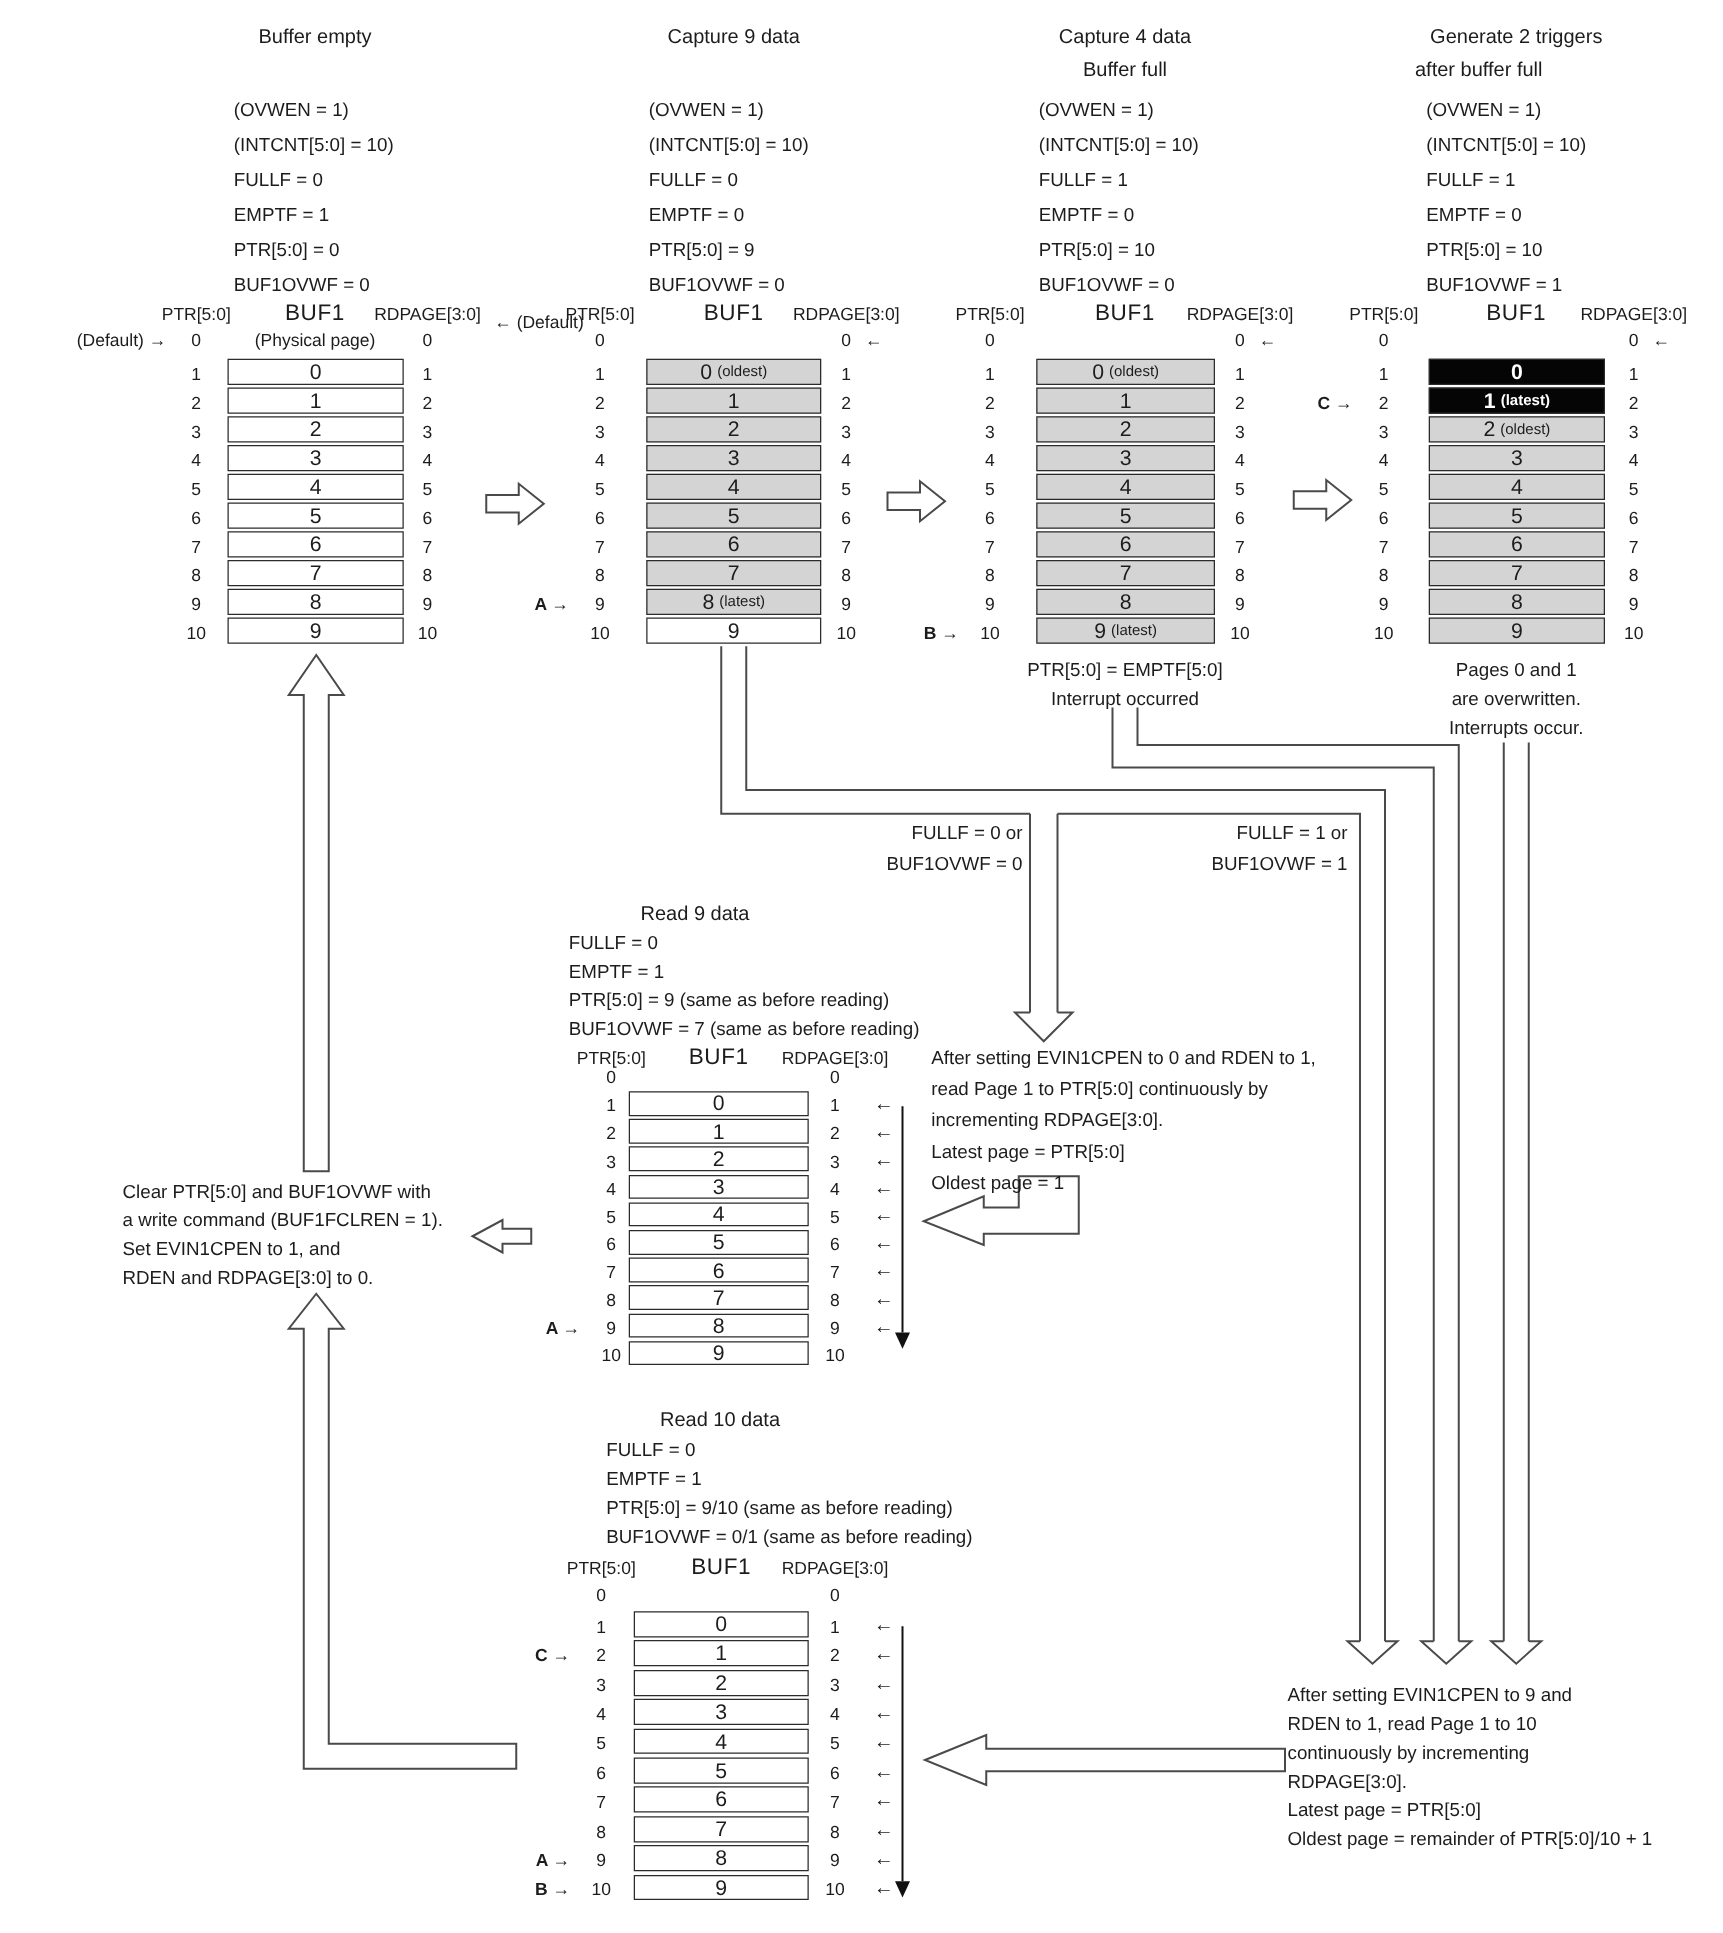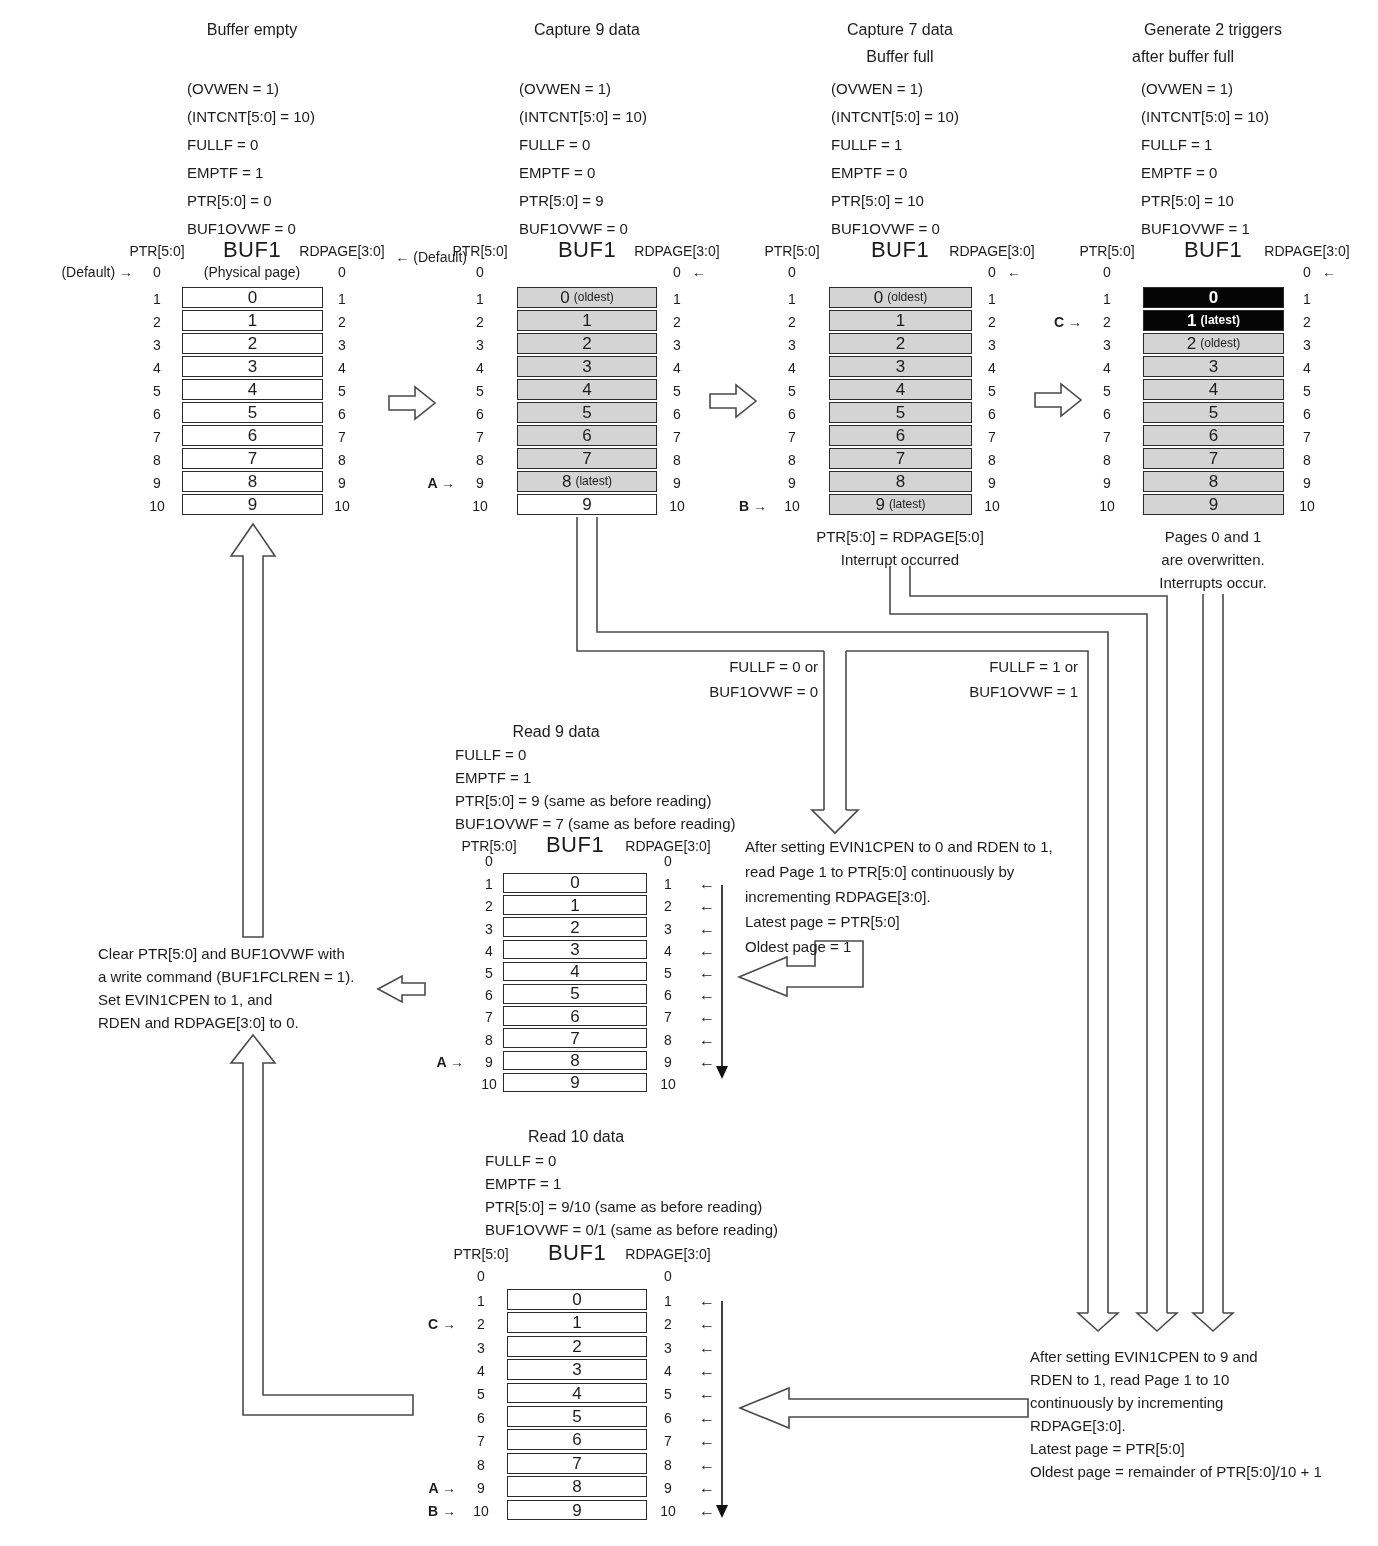--- a/index.html
+++ b/index.html
@@ -2,21 +2,21 @@
 <html><head>
 <meta charset="utf-8">
 <style>
   html,body{margin:0;padding:0;background:#fff;}
   #stage{position:relative;width:1378px;height:1546px;background:#fff;overflow:hidden;
          font-family:"Liberation Sans",sans-serif;color:#1c1c1c;}
   #stage div{position:absolute;}
   .title{font-size:16px;height:20px;line-height:20px;}
   .status{font-size:15px;height:18px;line-height:18px;white-space:nowrap;}
   .hdr{font-size:14px;height:16px;line-height:16px;text-align:center;}
-  .bufh{font-size:22px;height:20px;line-height:20px;text-align:center;letter-spacing:.5px;}
+  .bufh{font-size:18px;height:20px;line-height:20px;text-align:center;letter-spacing:.5px;}
   .rlabel{font-size:14px;height:16px;line-height:16px;text-align:center;}
   .marker{font-size:14px;font-weight:700;height:16px;line-height:16px;white-space:nowrap;}
   .cell{box-sizing:border-box;border:1.5px solid #2b2b2b;background:#fff;display:flex;
         align-items:center;justify-content:center;font-size:17px;line-height:17px;}
   .cell.gray{background:#d4d4d4;}
   .cell.black{background:#050505;color:#fff;font-weight:700;}
   .sfx{font-size:12px;margin-left:4px;}
   .note{font-size:15px;height:18px;line-height:18px;text-align:center;}
   .ann{font-size:15px;height:18px;line-height:18px;white-space:nowrap;}
   .cond{font-size:15px;height:18px;line-height:18px;text-align:right;}
@@ -209,21 +209,21 @@
       <span>7</span>
     </div>
     <div class="cell gray" style="left: 517px; top: 471px; width: 140px; height: 20.5px;">
       <span>8</span>
       <span class="sfx">(latest)</span>
     </div>
     <div class="cell" style="left: 517px; top: 494px; width: 140px; height: 20.5px;">
       <span>9</span>
     </div>
     <div class="marker" style="left: 365px; top: 474.5px; width: 90px; text-align: right;">A →</div>
-    <div class="title" style="left: 740px; top: 20px; width: 320px; text-align: center;">Capture 7 data</div>
+    <div class="title" style="left: 740px; top: 20px; width: 320px; text-align: center;">Capture 4 data</div>
     <div class="title" style="left: 740px; top: 47px; width: 320px; text-align: center;">Buffer full</div>
     <div class="status" style="left: 831px; top: 80px;">(OVWEN = 1)</div>
     <div class="status" style="left: 831px; top: 108px;">(INTCNT[5:0] = 10)</div>
     <div class="status" style="left: 831px; top: 136px;">FULLF = 1</div>
     <div class="status" style="left: 831px; top: 164px;">EMPTF = 0</div>
     <div class="status" style="left: 831px; top: 192px;">PTR[5:0] = 10</div>
     <div class="status" style="left: 831px; top: 220px;">BUF1OVWF = 0</div>
     <div class="hdr" style="left: 737px; top: 243px; width: 110px;">PTR[5:0]</div>
     <div class="bufh" style="left: 855px; top: 240px; width: 90px;">BUF1</div>
     <div class="hdr" style="left: 927px; top: 243px; width: 130px;">RDPAGE[3:0]</div>
@@ -276,21 +276,21 @@
       <span>7</span>
     </div>
     <div class="cell gray" style="left: 829px; top: 471px; width: 143px; height: 20.5px;">
       <span>8</span>
     </div>
     <div class="cell gray" style="left: 829px; top: 494px; width: 143px; height: 20.5px;">
       <span>9</span>
       <span class="sfx">(latest)</span>
     </div>
     <div class="marker" style="left: 677px; top: 497.5px; width: 90px; text-align: right;">B →</div>
-    <div class="note" style="left: 740px; top: 528px; width: 320px;">PTR[5:0] = RDPAGE[5:0]</div>
+    <div class="note" style="left: 740px; top: 528px; width: 320px;">PTR[5:0] = EMPTF[5:0]</div>
     <div class="note" style="left: 740px; top: 551px; width: 320px;">Interrupt occurred</div>
     <div class="title" style="left: 1053px; top: 20px; width: 320px; text-align: center;">Generate 2 triggers</div>
     <div class="title" style="left: 1023px; top: 47px; width: 320px; text-align: center;">after buffer full</div>
     <div class="status" style="left: 1141px; top: 80px;">(OVWEN = 1)</div>
     <div class="status" style="left: 1141px; top: 108px;">(INTCNT[5:0] = 10)</div>
     <div class="status" style="left: 1141px; top: 136px;">FULLF = 1</div>
     <div class="status" style="left: 1141px; top: 164px;">EMPTF = 0</div>
     <div class="status" style="left: 1141px; top: 192px;">PTR[5:0] = 10</div>
     <div class="status" style="left: 1141px; top: 220px;">BUF1OVWF = 1</div>
     <div class="hdr" style="left: 1052px; top: 243px; width: 110px;">PTR[5:0]</div>

